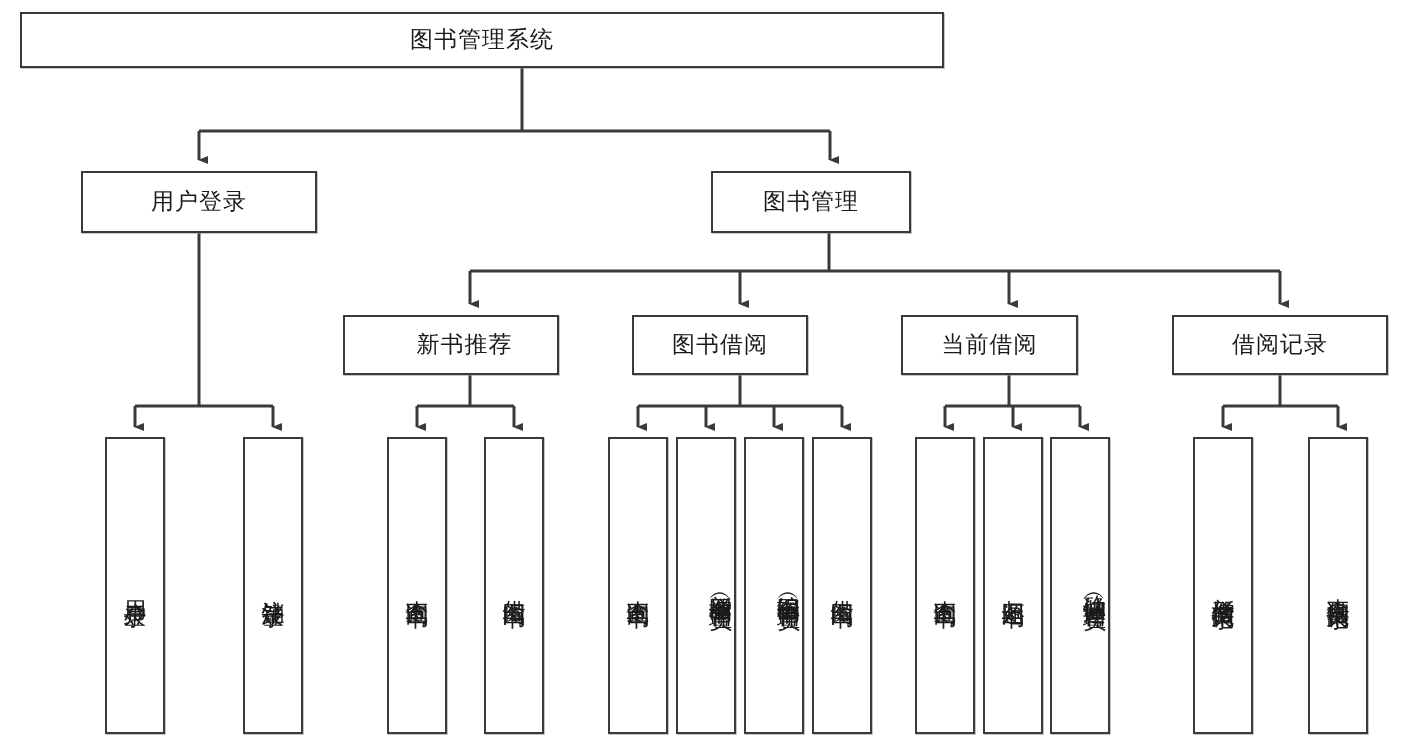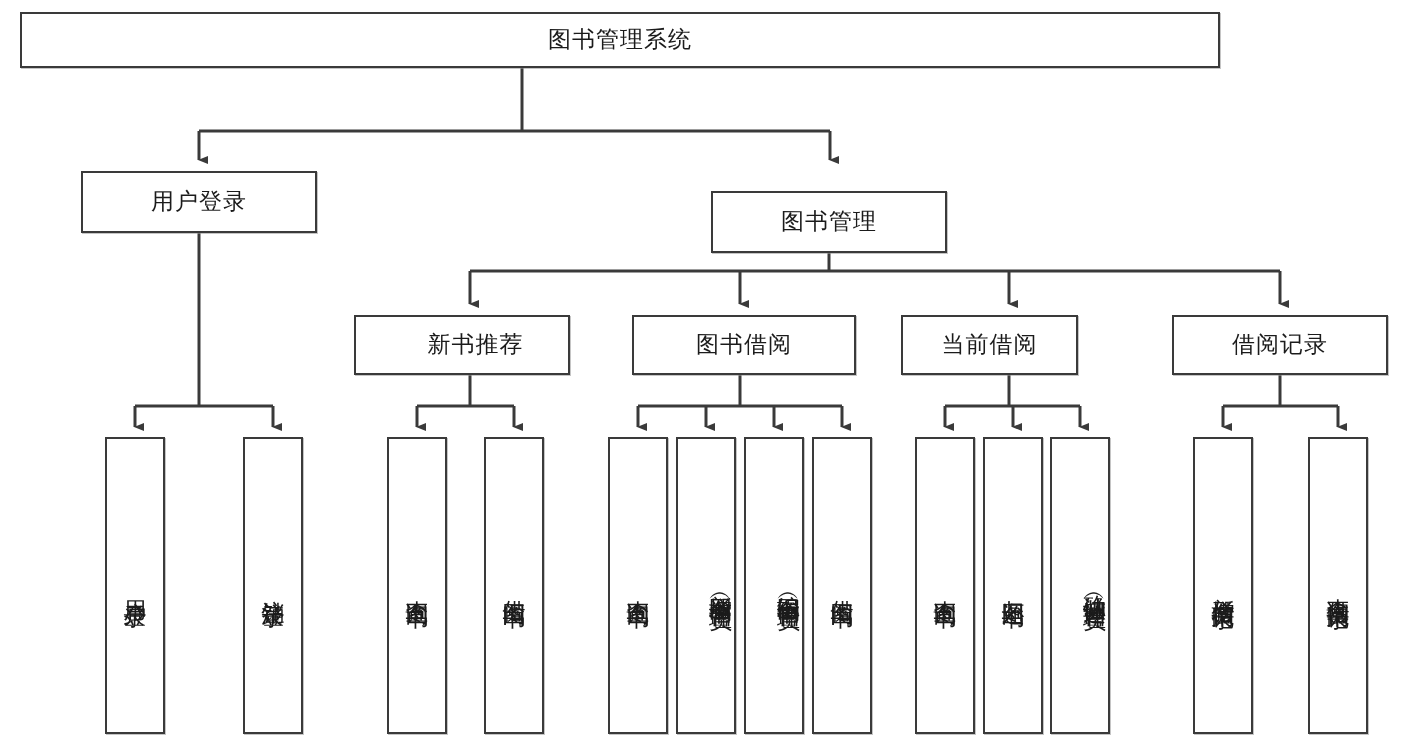--- a/index.html
+++ b/index.html
@@ -111,35 +111,35 @@
       <path d="M1013,406 L1013,427" marker-end="url(#arrow)"></path>
       <path d="M1080,406 L1080,427" marker-end="url(#arrow)"></path>
 
       <path d="M1280,375 L1280,406"></path>
       <path d="M1223,406 L1338,406"></path>
       <path d="M1223,406 L1223,427" marker-end="url(#arrow)"></path>
       <path d="M1338,406 L1338,427" marker-end="url(#arrow)"></path>
     </g>
   </svg>
 
-  <div class="node horiz" style="left:20px; top:12px; width:1200px; height:56px;">
+  <div class="node horiz" style="left:20px; top:12px; width:924px; height:56px;">
     <span>图书管理系统</span>
   </div>
 
   <div class="node horiz" style="left:81px; top:171px; width:236px; height:62px;">
     <span>用户登录</span>
   </div>
-  <div class="node horiz" style="left:711px; top:171px; width:236px; height:62px;margin-top:20px;">
+  <div class="node horiz" style="left:711px; top:171px; width:200px; height:62px;">
     <span>图书管理</span>
   </div>
 
-  <div class="node horiz" style="left:354px; top:315px; width:216px; height:60px;padding-left:27px;">
+  <div class="node horiz" style="left:343px; top:315px; width:216px; height:60px;padding-left:27px;">
     <span>新书推荐</span>
   </div>
-  <div class="node horiz" style="left:632px; top:315px; width:224px; height:60px;">
+  <div class="node horiz" style="left:632px; top:315px; width:176px; height:60px;">
     <span>图书借阅</span>
   </div>
   <div class="node horiz" style="left:901px; top:315px; width:177px; height:60px;">
     <span>当前借阅</span>
   </div>
   <div class="node horiz" style="left:1172px; top:315px; width:216px; height:60px;justify-content:center;">
     <span>借阅记录</span>
   </div>
 
   <div class="node vert" style="left:105px; top:437px; width:60px; height:297px; align-items:center;">

